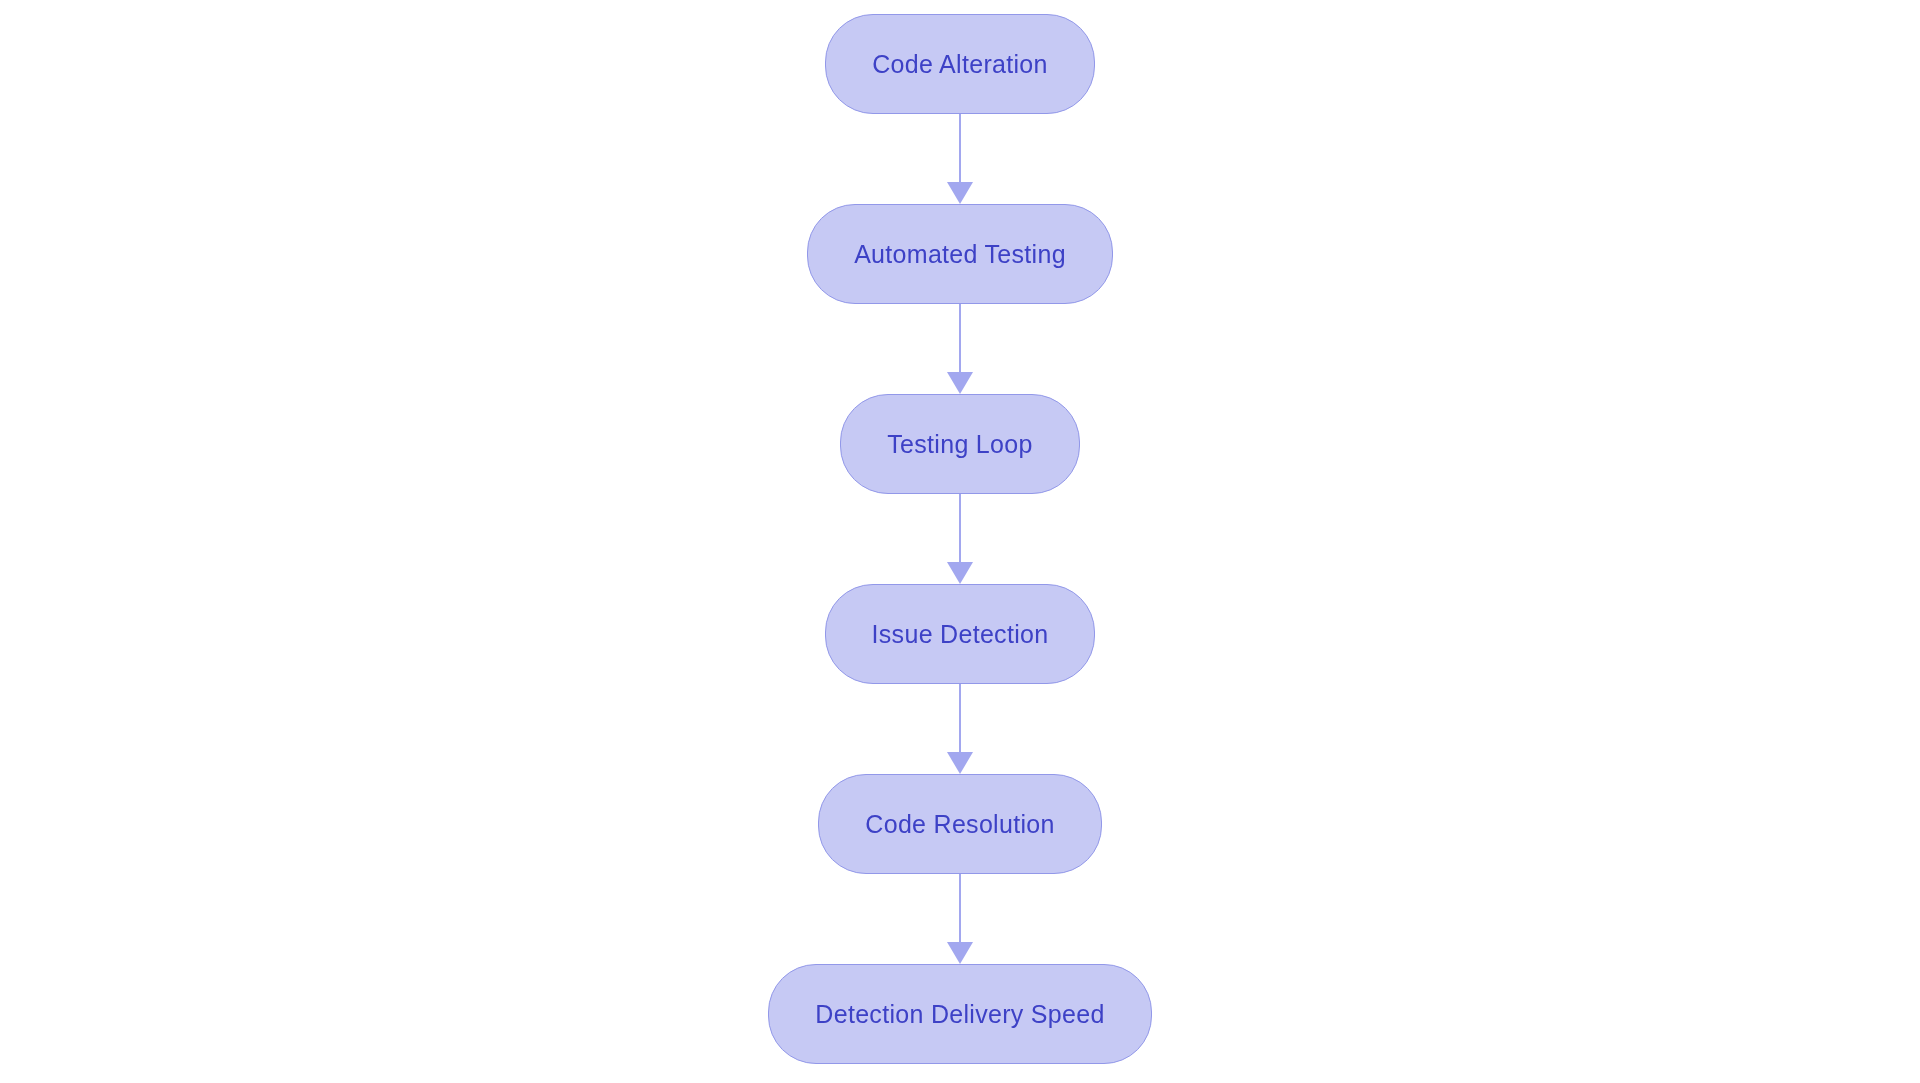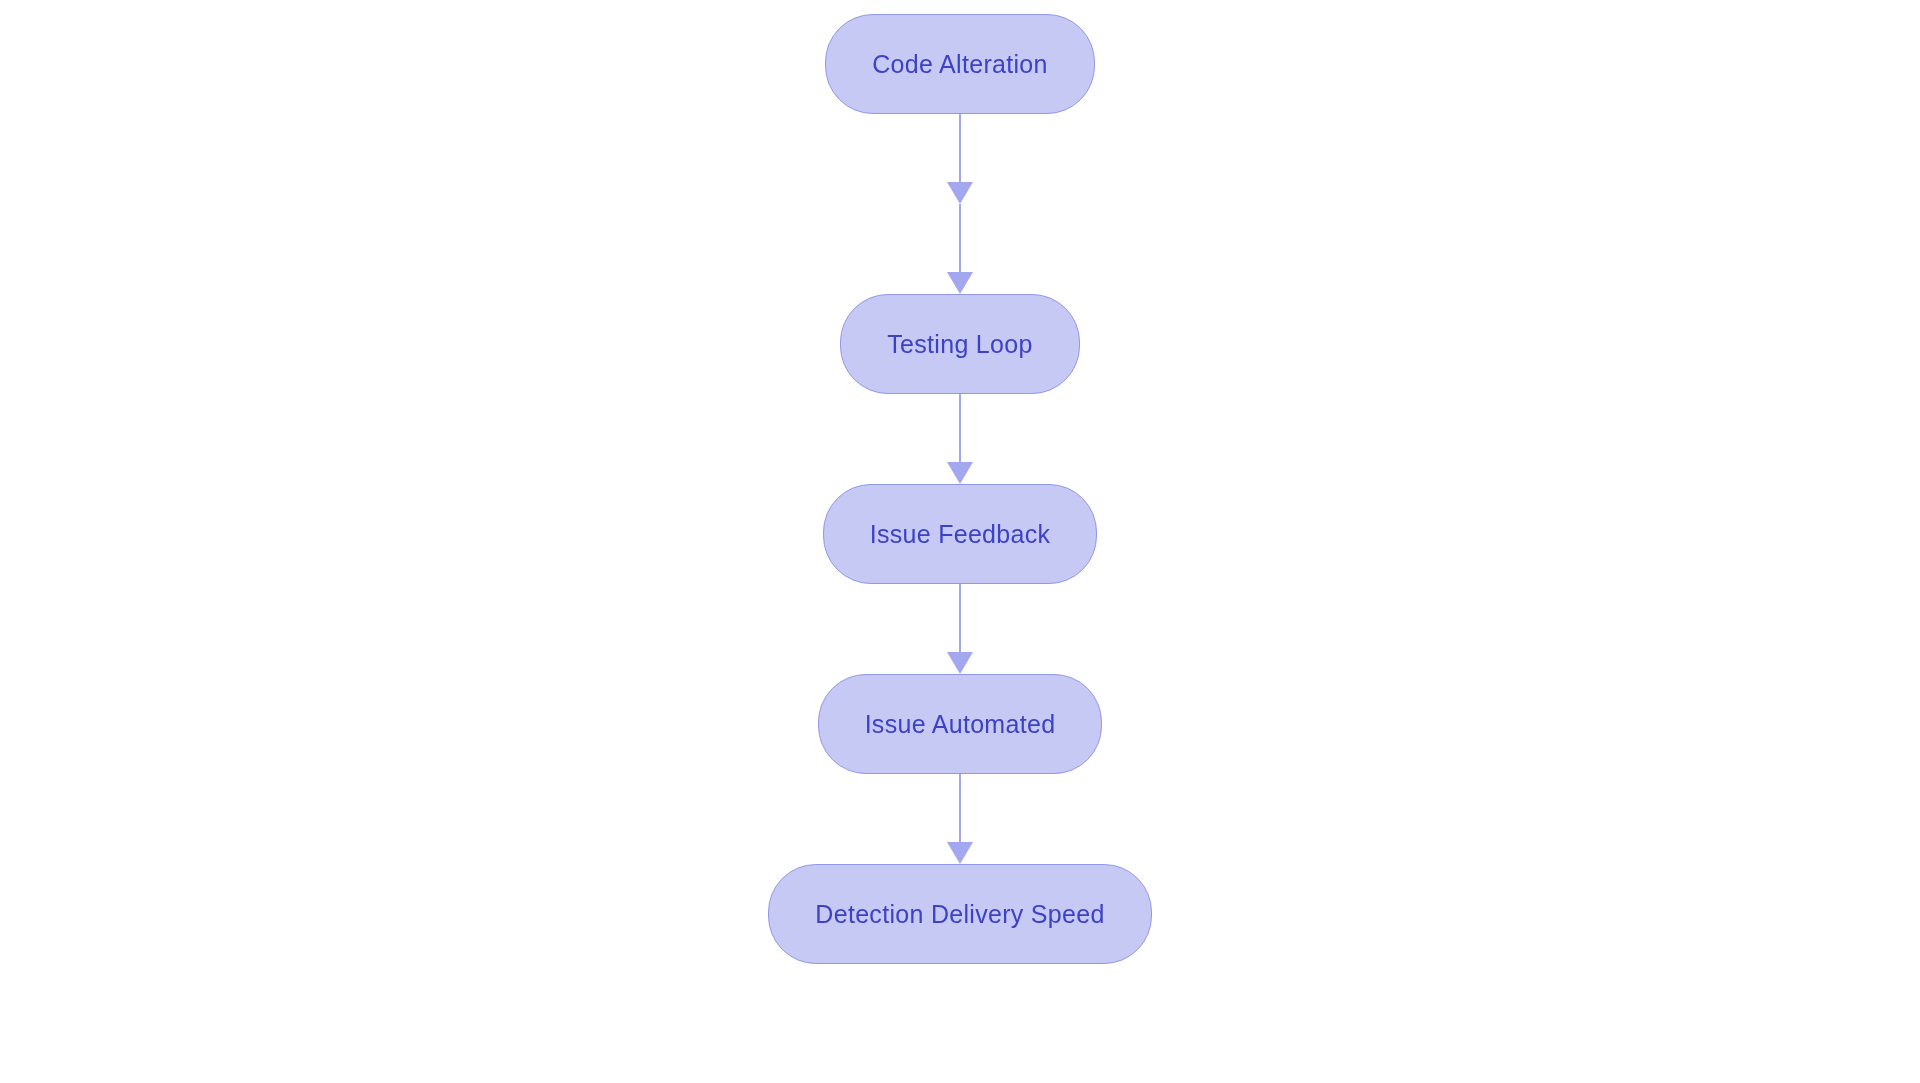--- a/index.html
+++ b/index.html
@@ -78,46 +78,49 @@
   <div class="flow" id="flow">
   <div class="node">
     <span class="node-label">Code Alteration</span>
   </div>
 
   <div class="arrow">
     <div class="stem"></div>
     <div class="head"></div>
   </div>
 
+  <div class="node">
+    <span class="node-label">Automated Testing</span>
+  </div>
 
   <div class="arrow">
     <div class="stem"></div>
     <div class="head"></div>
   </div>
 
   <div class="node">
     <span class="node-label">Testing Loop</span>
   </div>
 
   <div class="arrow">
     <div class="stem"></div>
     <div class="head"></div>
   </div>
 
   <div class="node">
-    <span class="node-label">Issue Feedback</span>
+    <span class="node-label">Issue Detection</span>
   </div>
 
   <div class="arrow">
     <div class="stem"></div>
     <div class="head"></div>
   </div>
 
   <div class="node">
-    <span class="node-label">Issue Automated</span>
+    <span class="node-label">Code Resolution</span>
   </div>
 
   <div class="arrow">
     <div class="stem"></div>
     <div class="head"></div>
   </div>
 
   <div class="node">
     <span class="node-label">Detection Delivery Speed</span>
   </div>

